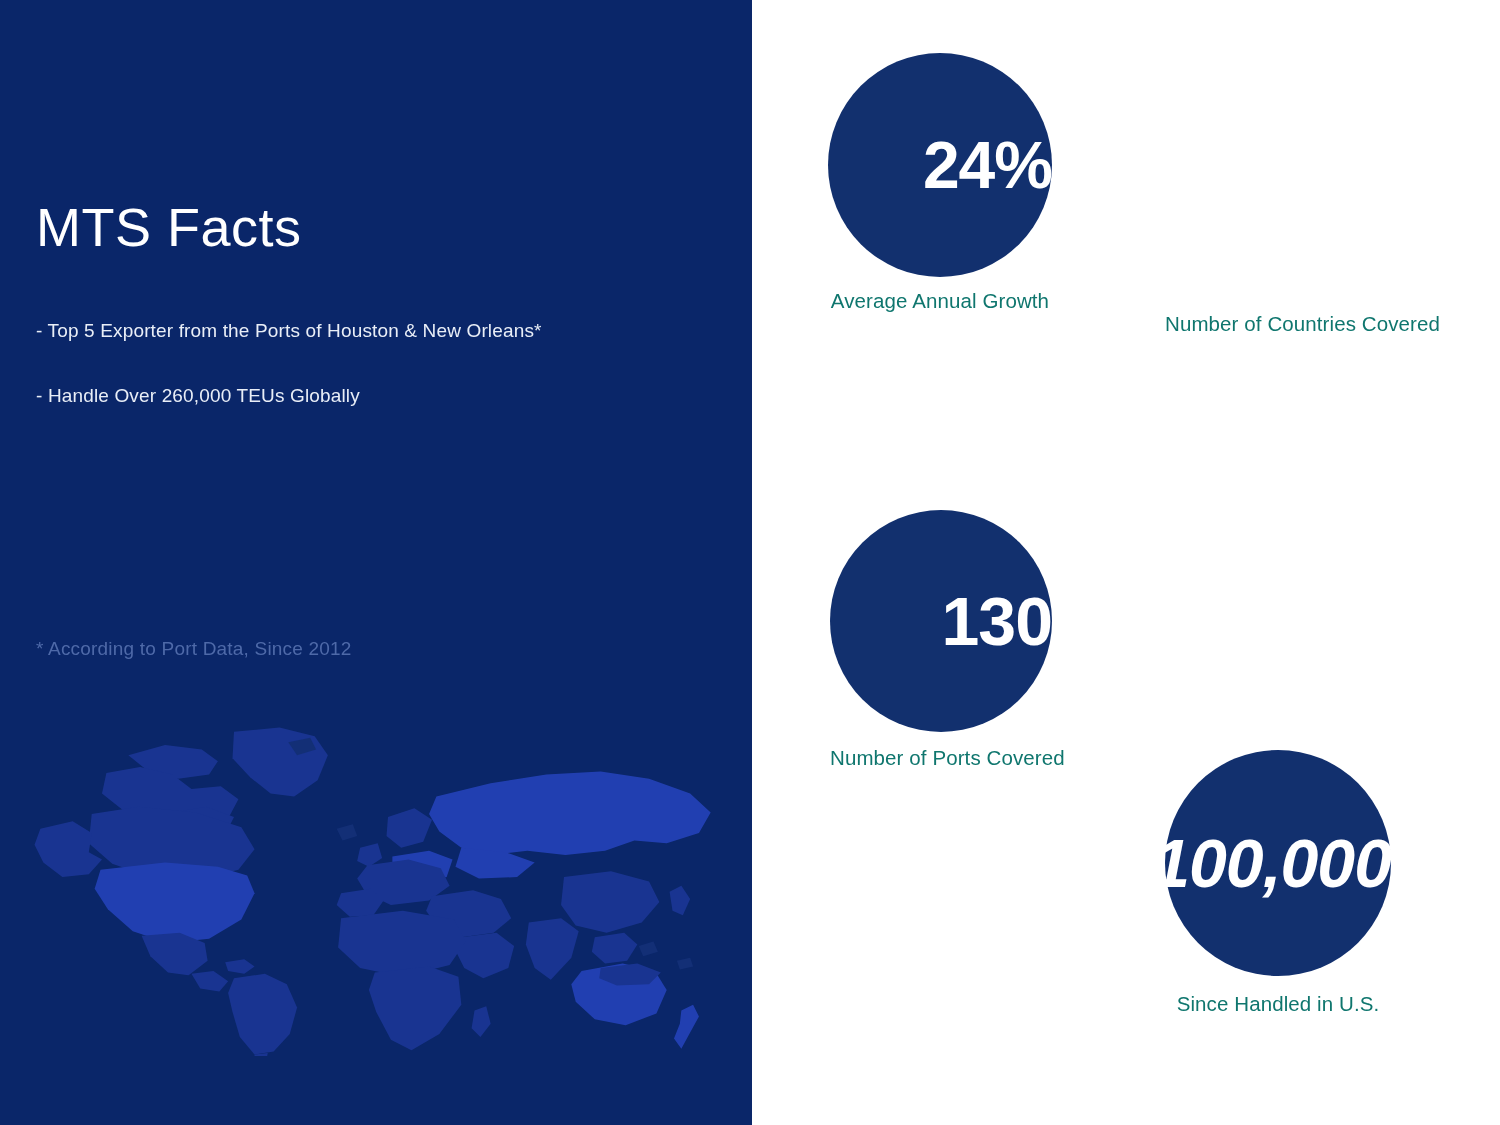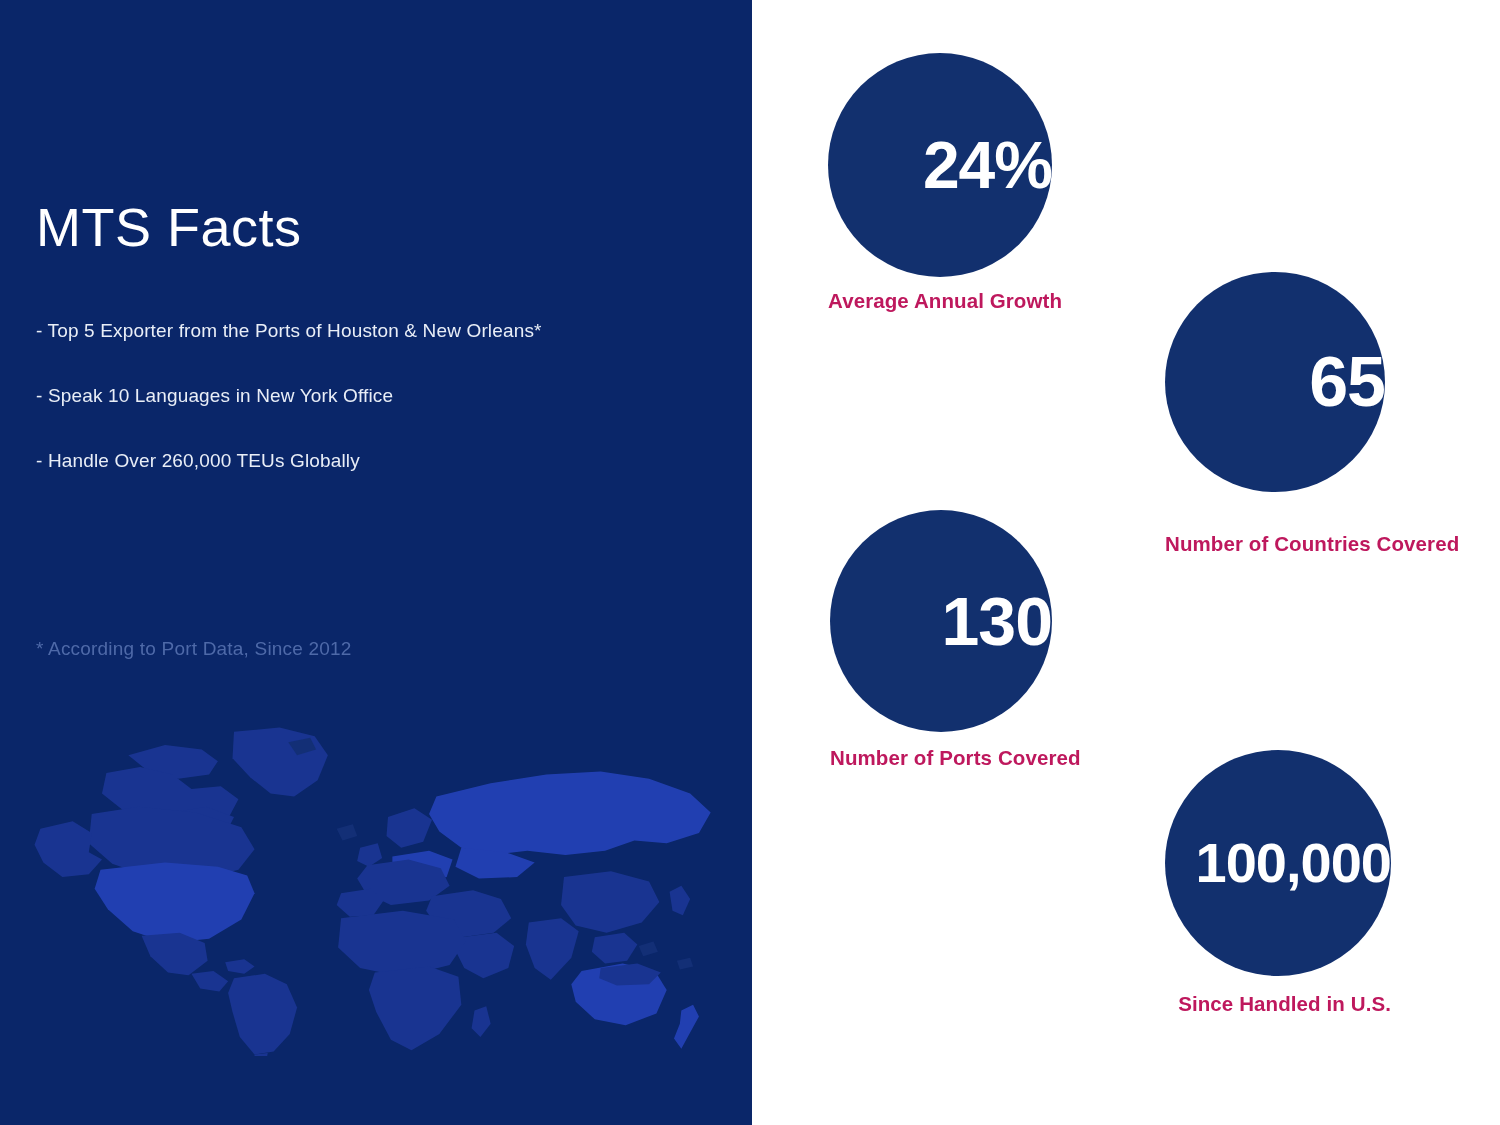--- a/index.html
+++ b/index.html
@@ -66,60 +66,59 @@
   .stat-value{
     color:#FFFFFF;
     font-weight:bold;
     letter-spacing:-1px;
     line-height:1;
     white-space:nowrap;
   }
   .stat-label{
     margin-top:14px;
     font-size:20.5px;
-    font-weight:bold;
-    color:#be185d;
+    font-weight:normal;
+    color:#0f766e;
     letter-spacing:0.1px;
     white-space:nowrap;
-    text-align:right;
+    text-align:center;
   }
 
   
   #stat-growth{left:76px;top:53px;width:224px;}
   #stat-growth .stat-circle{width:224px;height:224px;}
   #stat-growth .stat-value{font-size:66px;}
   #stat-growth .stat-label{margin-top:12px;}
 
   #stat-countries{left:413px;top:272px;width:220px;}
   #stat-countries .stat-circle{width:220px;height:220px;}
   #stat-countries .stat-value{font-size:70px;}
   #stat-countries .stat-label{margin-top:40px;}
 
   #stat-ports{left:78px;top:510px;width:222px;}
   #stat-ports .stat-circle{width:222px;height:222px;}
   #stat-ports .stat-value{font-size:68px;}
   #stat-ports .stat-label{}
 
   #stat-teus{left:413px;top:750px;width:226px;}
   #stat-teus .stat-circle{width:226px;height:226px;}
-  #stat-teus .stat-value{font-size:56px;}
+  #stat-teus .stat-value{font-size:68px;font-style:italic;}
   #stat-teus .stat-label{margin-top:16px;}
 </style>
 </head>
 <body>
 
 <div class="slide">
 
   <div class="left-panel">
 
     <div class="facts-title">MTS Facts</div>
 
     <div class="facts-list">
       <div class="fact-item">- Top 5 Exporter from the Ports of Houston &amp; New Orleans*</div>
-      <div class="fact-item">- Speak 10 Languages in New York Office</div>
       <div class="fact-item">- Handle Over 260,000 TEUs Globally</div>
     </div>
 
     <div class="footnote">* According to Port Data, Since 2012</div>
 
     <div class="world-map">
       <svg viewBox="0 0 1000 450" xmlns="http://www.w3.org/2000/svg" aria-hidden="true">
         <g fill="#1B3695">
 
           <path d="M290 8 L352 2 L400 14 L418 40 L404 74 L372 96 L340 92 L312 70 L288 44 Z"></path>
@@ -200,23 +199,20 @@
   <div class="right-panel">
 
     <div class="stat" id="stat-growth">
       <div class="stat-circle">
         <span class="stat-value">24%</span>
       </div>
       <div class="stat-label">Average Annual Growth</div>
     </div>
 
     <div class="stat" id="stat-countries">
-      <div class="stat-circle">
-        <span class="stat-value">65</span>
-      </div>
       <div class="stat-label">Number of Countries Covered</div>
     </div>
 
     <div class="stat" id="stat-ports">
       <div class="stat-circle">
         <span class="stat-value">130</span>
       </div>
       <div class="stat-label">Number of Ports Covered</div>
     </div>
 

